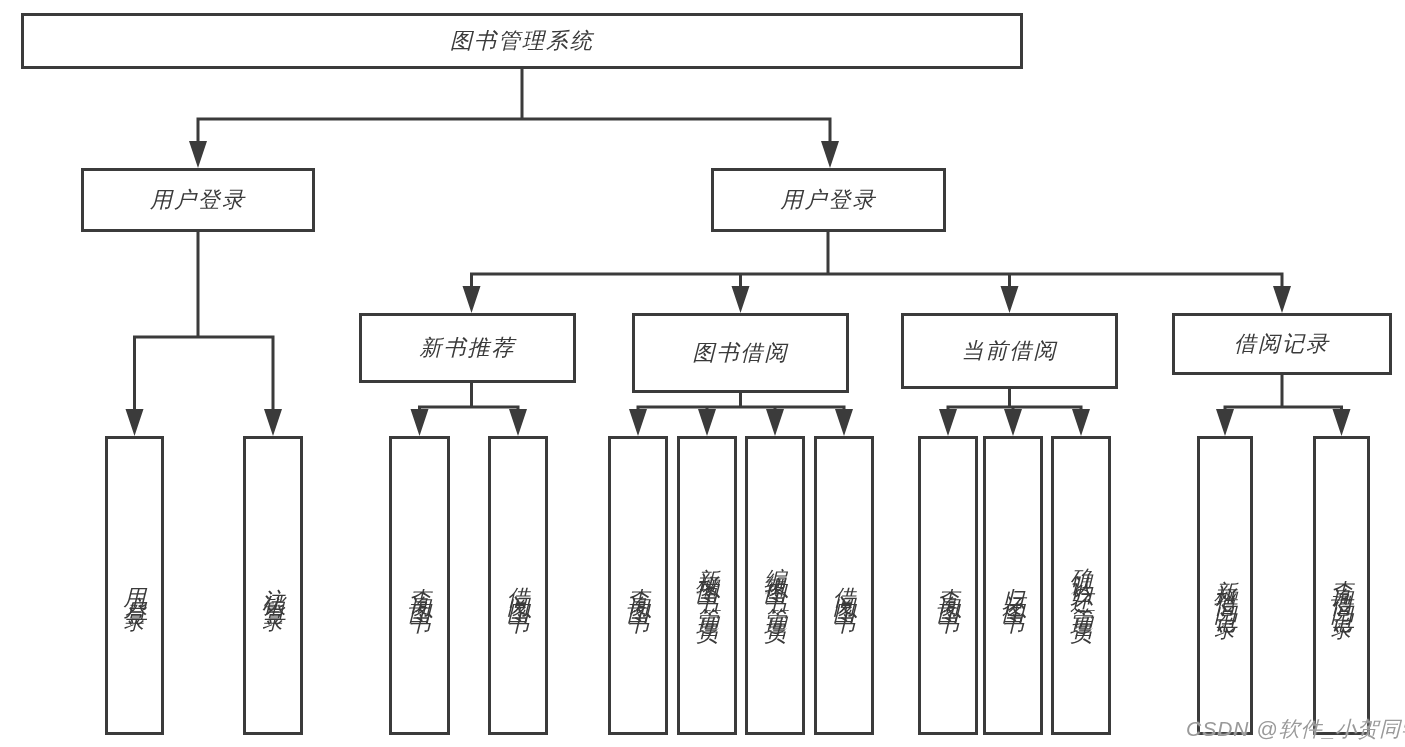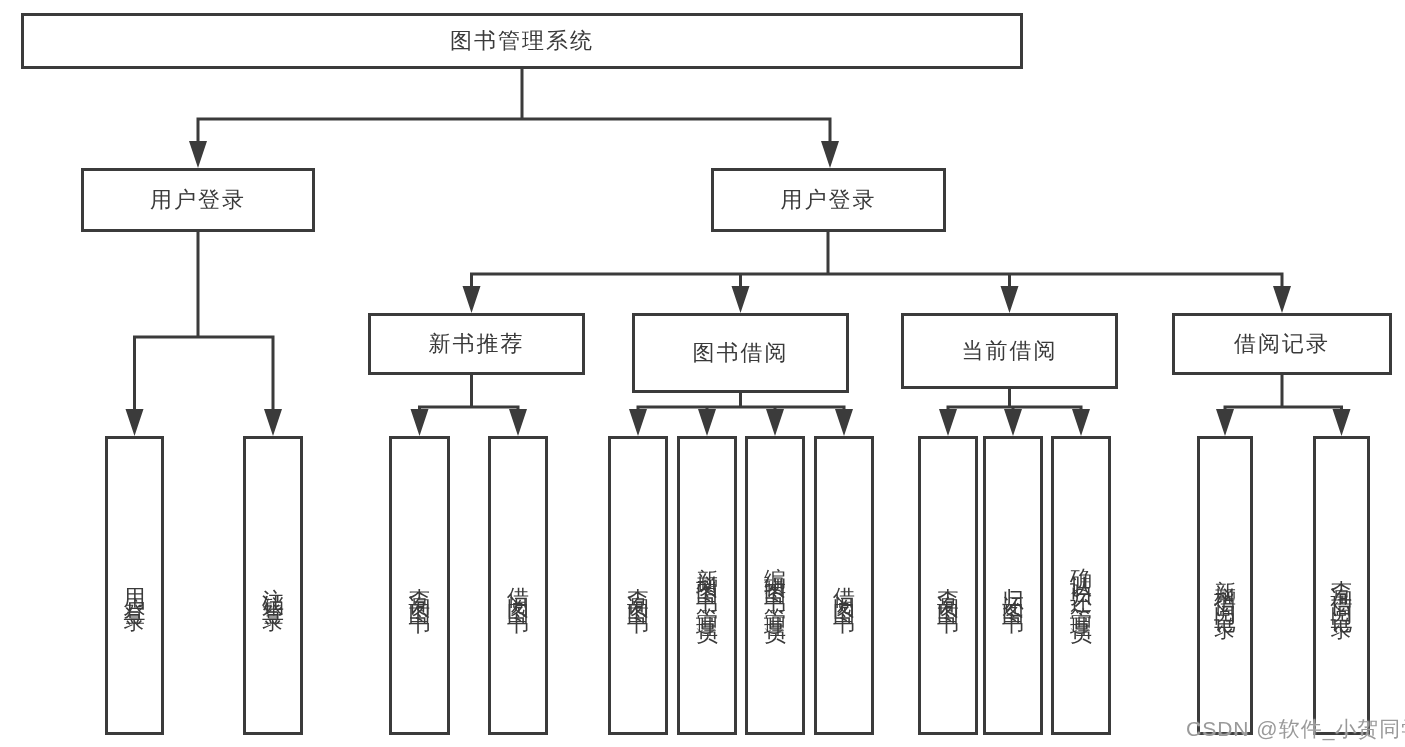--- a/index.html
+++ b/index.html
@@ -8,20 +8,21 @@
     --wm:#9a9a9a;
     --bg:#ffffff;
   }
   html,body{margin:0;padding:0;background:var(--bg);}
   .stage{
     position:relative;
     width:1405px;height:747px;
     background:var(--bg);
     font-family:"Liberation Sans","DejaVu Sans",sans-serif;
     overflow:hidden;
+    font-style:italic;
   }
   .wires{position:absolute;left:0;top:0;width:1405px;height:747px;color:var(--line);}
   .node{
     position:absolute;
     box-sizing:border-box;
     border:3px solid var(--line);
     background:#fff;
     display:flex;align-items:center;justify-content:center;
     color:var(--text);
   }
@@ -81,21 +82,21 @@
     <span class="lbl">图书管理系统</span>
   </div>
 
   <div class="node" style="left:81px;top:168px;width:234px;height:64px">
     <span class="lbl">用户登录</span>
   </div>
   <div class="node" style="left:711px;top:168px;width:235px;height:64px">
     <span class="lbl">用户登录</span>
   </div>
 
-  <div class="node" style="left:368px;top:313px;width:217px;height:62px">
+  <div class="node" style="left:359px;top:313px;width:217px;height:70px">
     <span class="lbl">新书推荐</span>
   </div>
   <div class="node" style="left:632px;top:313px;width:217px;height:80px">
     <span class="lbl">图书借阅</span>
   </div>
   <div class="node" style="left:901px;top:313px;width:217px;height:76px">
     <span class="lbl">当前借阅</span>
   </div>
   <div class="node" style="left:1172px;top:313px;width:220px;height:62px">
     <span class="lbl">借阅记录</span>

